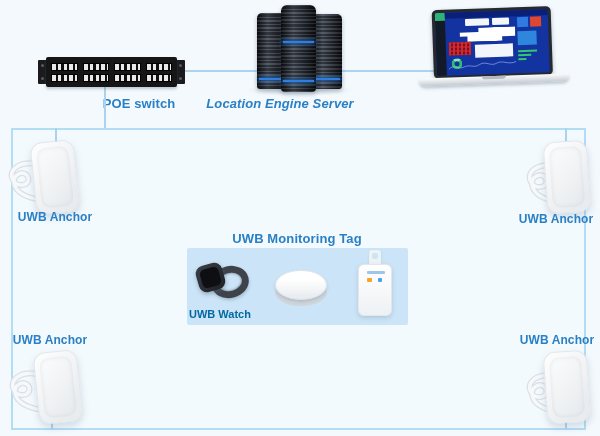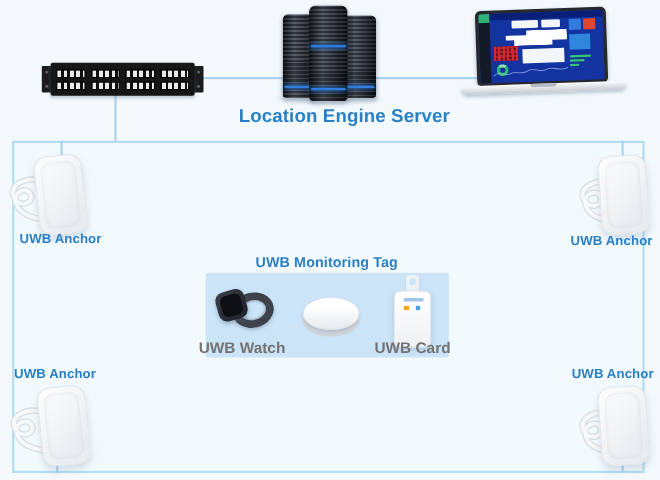--- a/index.html
+++ b/index.html
@@ -134,22 +134,22 @@
   .a-br .adev{left:38px;top:21px;transform:rotate(-4deg);}
   .a-br .cable{left:16px;top:40px;}
   .a-br .albl{top:3px;}
 
   
   .tag-title{left:217px;top:231px;width:160px;font-size:13px;}
   .tag-box{
     position:absolute;left:187px;top:248px;width:221px;height:77px;
     background:#cbe4f7;border-radius:2px;z-index:2;
   }
-  .tag-box .ilbl{position:absolute;top:60px;width:80px;color:#737373;font-weight:700;
-    font-size:14px;text-align:center;white-space:nowrap;}
+  .tag-box .ilbl{position:absolute;top:60px;width:80px;color:#0369a1;font-weight:700;
+    font-size:11px;text-align:center;white-space:nowrap;}
   .wlbl{left:-7px;} .alblc{left:74px;} .clbl{left:148px;}
 
   
   .watch{position:absolute;left:8px;top:10px;width:56px;height:48px;}
   .wband{position:absolute;left:16px;top:8px;width:38px;height:32px;border-radius:50%;
     border:7px solid #3e434b;box-sizing:border-box;transform:rotate(-14deg);
     box-shadow:inset 0 0 3px rgba(0,0,0,.5),0 2px 3px rgba(100,120,140,.35);}
   .wface{position:absolute;left:2px;top:6px;width:27px;height:27px;border-radius:8px;
     background:linear-gradient(145deg,#3a3f47,#1d2025);transform:rotate(-16deg);
     box-shadow:0 2px 4px rgba(80,100,120,.45);}
@@ -171,21 +171,21 @@
     background:#cbe4f7;border-radius:2px;}
   .card .cbody{position:absolute;left:0;top:14px;width:34px;height:52px;border-radius:6px;
     background:linear-gradient(180deg,#ffffff,#eef1f4);border:1px solid #e3e7eb;
     box-sizing:border-box;box-shadow:0 2px 4px rgba(120,140,160,.3);}
   .card .strip{position:absolute;left:8px;top:6px;width:18px;height:3px;background:#9fc6e8;border-radius:1px;}
   .card .dot-o{position:absolute;left:8px;top:13px;width:5px;height:4px;background:#f5a623;border-radius:1px;}
   .card .dot-b{position:absolute;left:19px;top:13px;width:4px;height:4px;background:#4aa3e8;border-radius:1px;}
 
   
   .poe-lbl{left:79px;top:96px;width:120px;font-size:13px;}
-  .srv-lbl{left:217px;top:96px;width:160px;font-size:17px;}
+  .srv-lbl{left:200px;top:96px;width:160px;font-size:13px;font-style:italic;}
   .trm-lbl{left:410px;top:96px;width:160px;font-size:13px;}
 </style>
 </head>
 <body>
 
 <div class="stage">
 
   <div class="area"></div>
 
   <div class="line h l-poe-server"></div>
@@ -213,20 +213,21 @@
           <div class="grp"></div>
         </div>
       <div class="row">
           <div class="grp"></div>
           <div class="grp"></div>
           <div class="grp"></div>
           <div class="grp"></div>
         </div>
     </div>
   </div>
+  <div class="lbl poe-lbl">POE switch</div>
 
   <div class="srv-shadow"></div>
   <div class="servers">
     <div class="tower tw-l">
         <div class="accent" style="bottom:9px;"></div>
       </div>
     <div class="tower tw-r">
         <div class="accent" style="bottom:9px;"></div>
       </div>
     <div class="tower tw-c">
@@ -314,16 +315,15 @@
     <div class="card">
       <div class="clip"></div>
       <div class="cbody">
         <div class="strip"></div>
         <div class="dot-o"></div>
         <div class="dot-b"></div>
       </div>
     </div>
 
     <div class="ilbl wlbl">UWB Watch</div>
-    <div class="ilbl clbl">UWB Card</div>
   </div>
 
 </div>
 
 </body></html>

